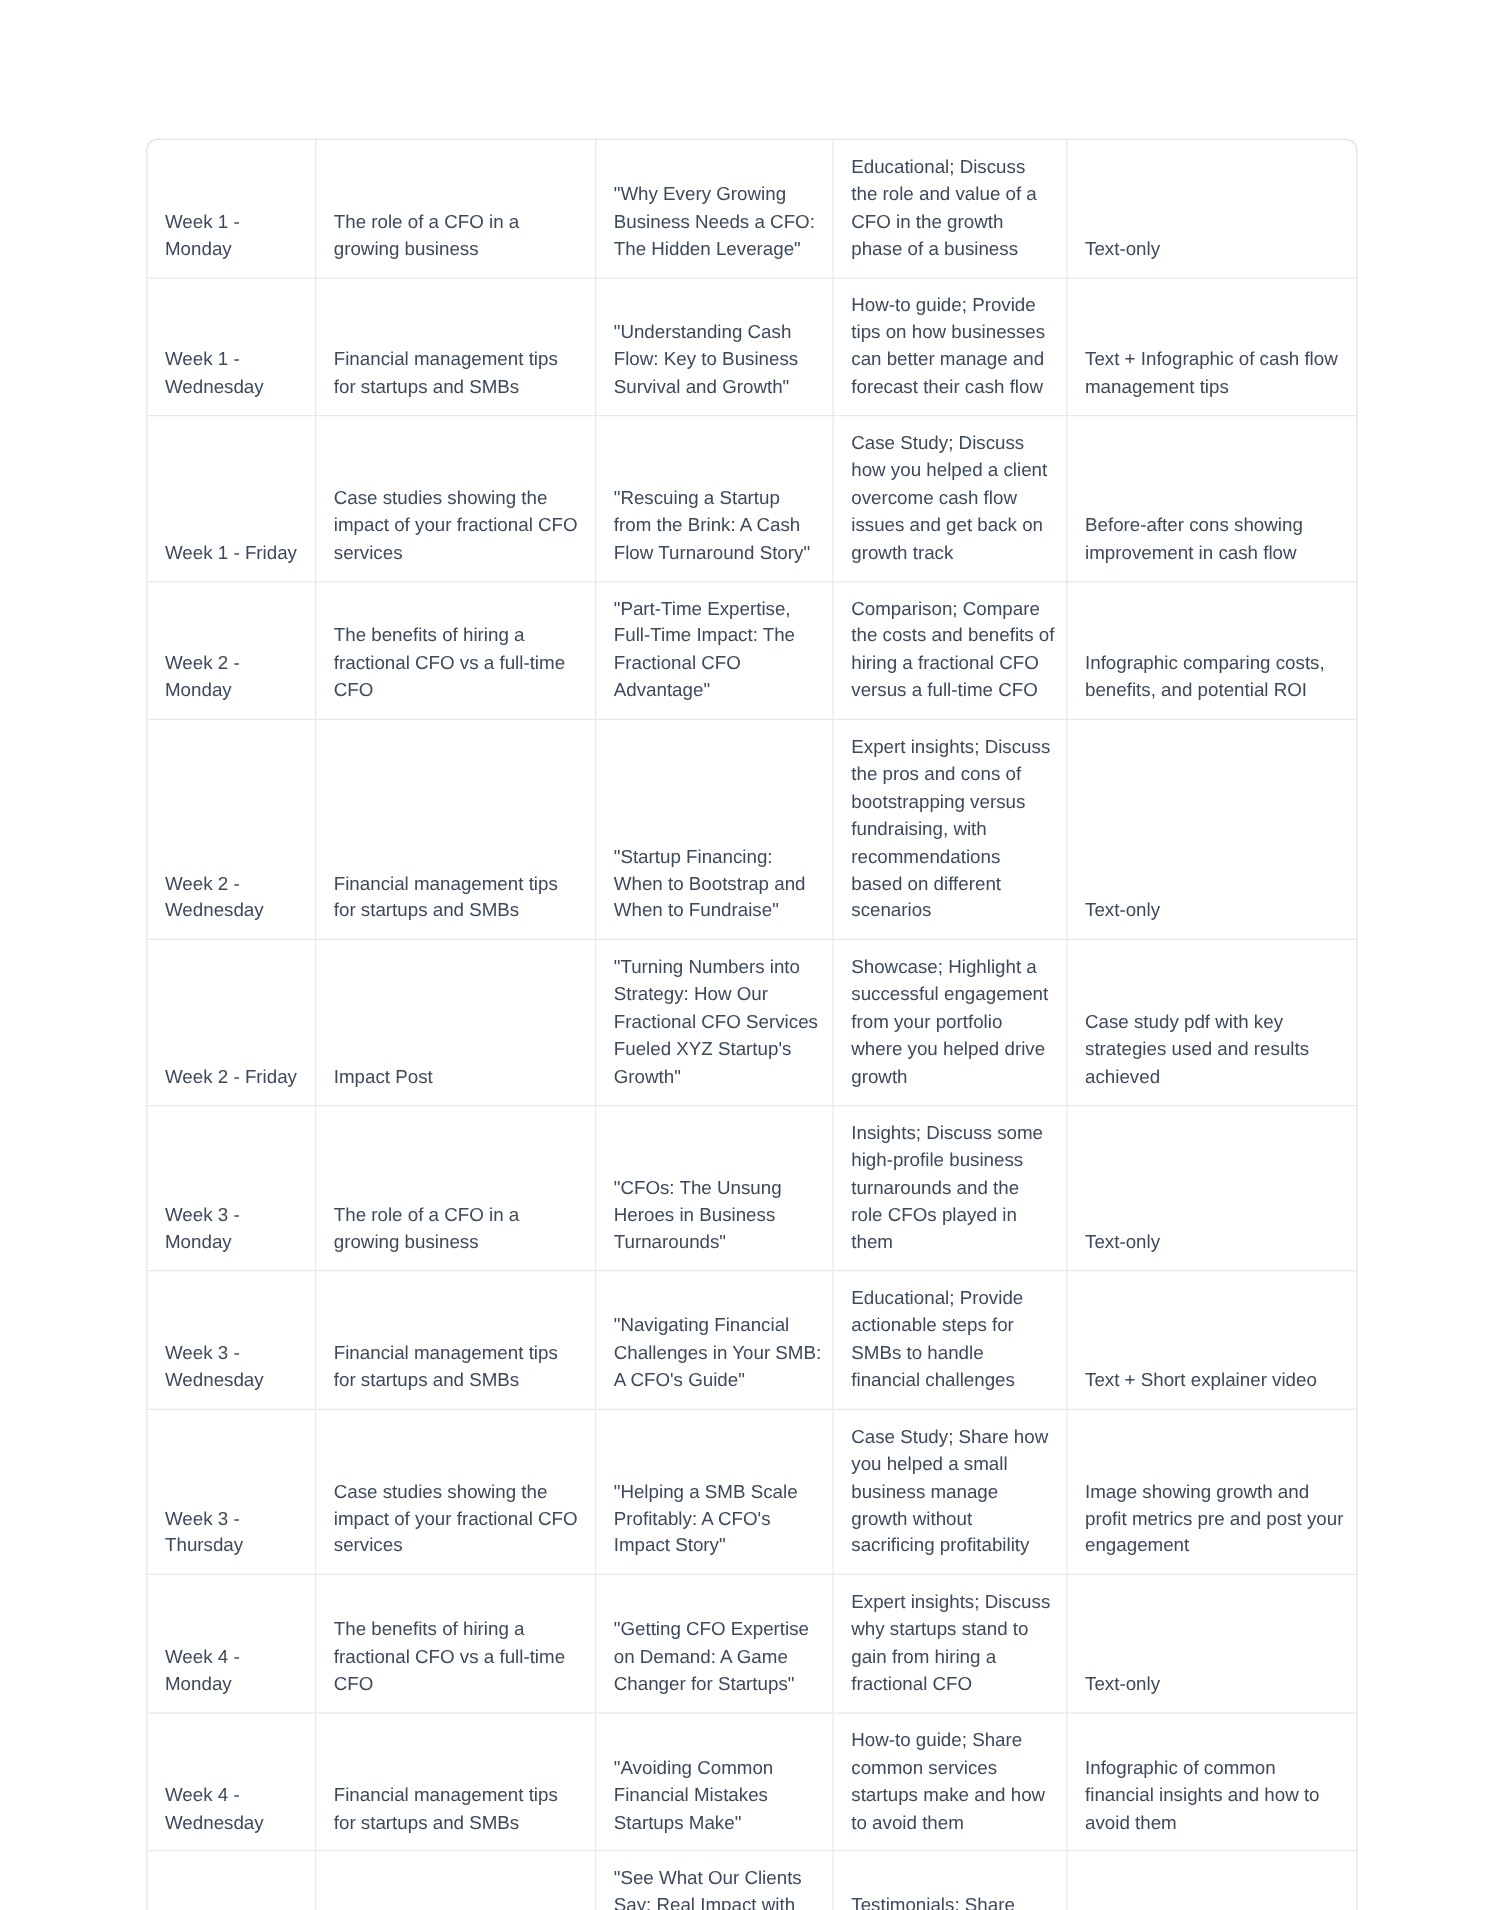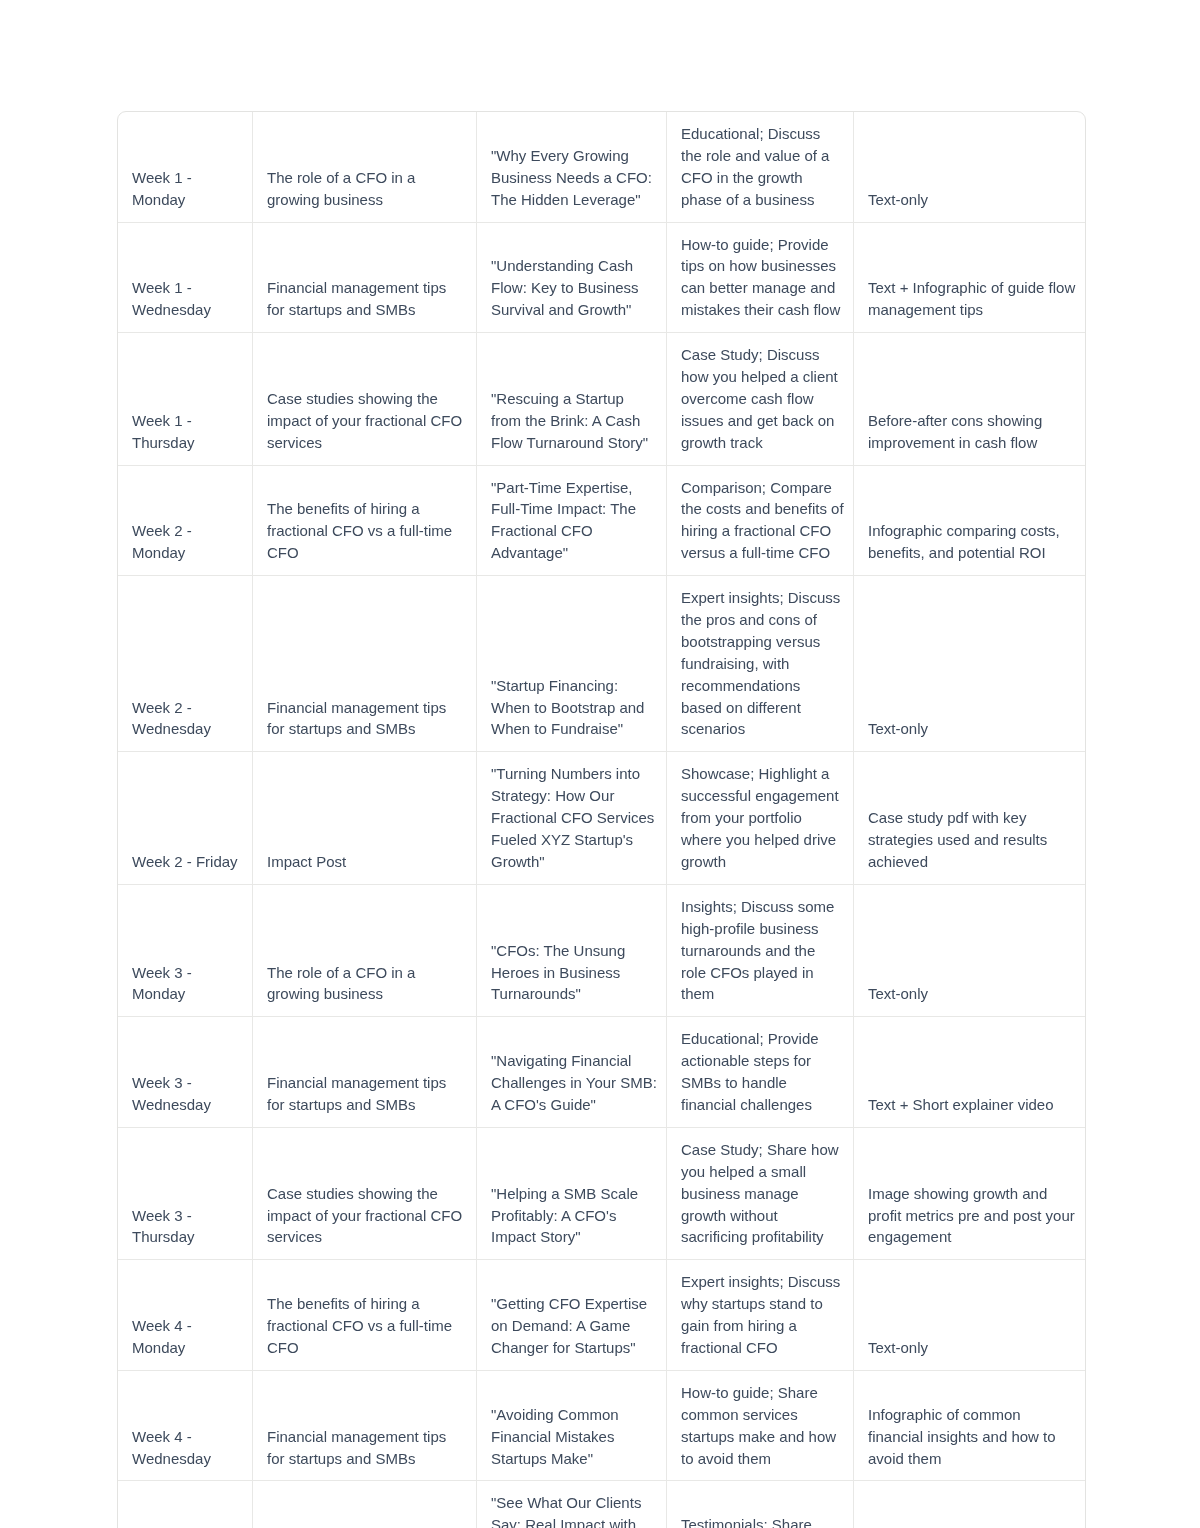--- a/index.html
+++ b/index.html
@@ -77,25 +77,25 @@
             <td>Week 1 - Monday</td>
             <td>The role of a CFO in a growing business</td>
             <td>"Why Every Growing Business Needs a CFO: The Hidden Leverage"</td>
             <td>Educational; Discuss the role and value of a CFO in the growth phase of a business</td>
             <td>Text-only</td>
           </tr>
           <tr>
             <td>Week 1 - Wednesday</td>
             <td>Financial management tips for startups and SMBs</td>
             <td>"Understanding Cash Flow: Key to Business Survival and Growth"</td>
-            <td>How-to guide; Provide tips on how businesses can better manage and mistakes their cash flow</td>
-            <td>Text + Infographic of guide flow management tips</td>
+            <td>How-to guide; Provide tips on how businesses can better manage and forecast their cash flow</td>
+            <td>Text + Infographic of cash flow management tips</td>
           </tr>
           <tr>
-            <td>Week 1 - Thursday</td>
+            <td>Week 1 - Friday</td>
             <td>Case studies showing the impact of your fractional CFO services</td>
             <td>"Rescuing a Startup from the Brink: A Cash Flow Turnaround Story"</td>
             <td>Case Study; Discuss how you helped a client overcome cash flow issues and get back on growth track</td>
             <td>Before-after cons showing improvement in cash flow</td>
           </tr>
           <tr>
             <td>Week 2 - Monday</td>
             <td>The benefits of hiring a fractional CFO vs a full-time CFO</td>
             <td>"Part-Time Expertise, Full-Time Impact: The Fractional CFO Advantage"</td>
             <td>Comparison; Compare the costs and benefits of hiring a fractional CFO versus a full-time CFO</td>

